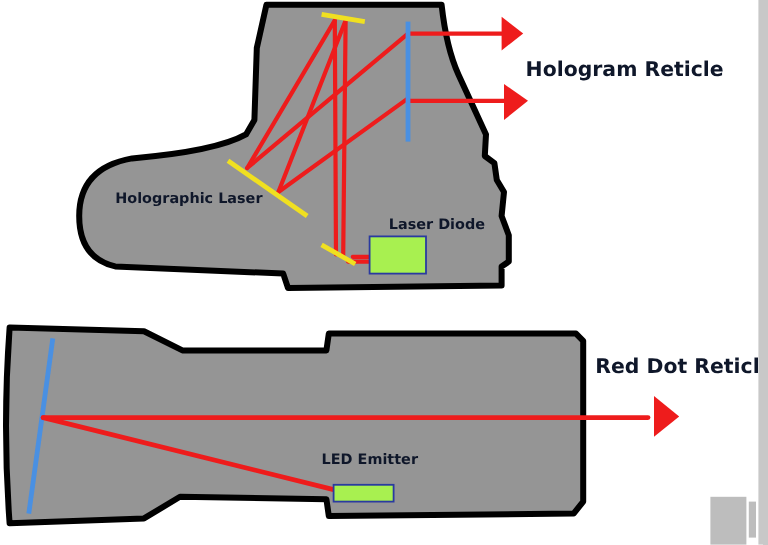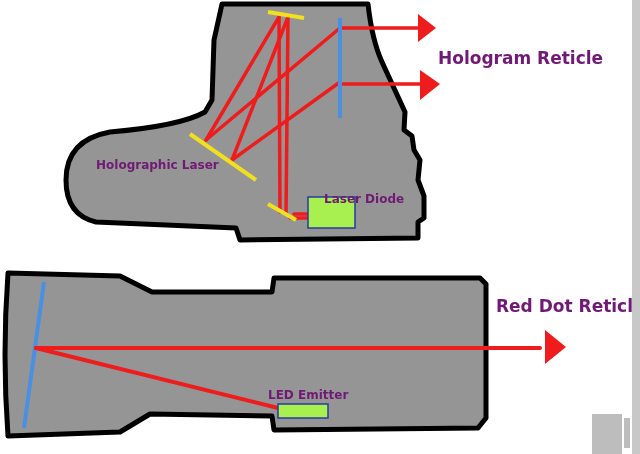--- a/index.html
+++ b/index.html
@@ -1,18 +1,18 @@
 <!DOCTYPE html>
 <html><head>
 <meta charset="utf-8">
 <style>
   html, body { margin:0; padding:0; background:#ffffff; }
   body { width:640px; height:454px; position:relative; overflow:hidden; font-family:"DejaVu Sans", sans-serif; }
   #canvas { position:absolute; left:0; top:0; width:640px; height:454px; }
-  .lbl { position:absolute; color:#701a75; font-family:"DejaVu Sans", sans-serif; white-space:nowrap;text-align:center; }
+  .lbl { position:absolute; color:#0f172a; font-family:"DejaVu Sans", sans-serif; white-space:nowrap;text-align:center; }
   .big { font-size:17px; font-weight:bold; }
   .small { font-size:12px; font-weight:bold; }
   .edge { position:absolute; right:0; top:0; width:8px; height:454px; background:#c8c8c8; }
 </style>
 </head>
 <body>
 
 <svg id="canvas" viewBox="0 0 640 454" xmlns="http://www.w3.org/2000/svg">
 
   <path d="M222,4 L368,4 Q372,40 382,62 Q395,90 405,112 L404,130 L412,136 L414,150 L420,160 L418,180 L424,196 L424,218 L418,222 L418,238 L240,240 L236,228 L96,222 Q66,215 66,180 Q66,140 110,132 Q180,126 205,112 L212,100 L214,40 Z" fill="#959595" stroke="#000" stroke-width="5" stroke-linejoin="round"></path>
@@ -51,16 +51,16 @@
   <rect x="278" y="404" width="50" height="14" fill="#a8f050" stroke="#2a3aa0" stroke-width="1.5"></rect>
 
   <g fill="#bdbdbd">
     <rect x="592" y="414" width="30" height="40"></rect>
     <rect x="624" y="418" width="6" height="30"></rect>
   </g>
 </svg>
 
 <div class="lbl big" style="left:438px;top:48px;">Hologram Reticle</div>
 <div class="lbl small" style="left:96px;top:158px;">Holographic Laser</div>
-<div class="lbl small" style="left:324px;top:192px;">Laser Diode</div>
+<div class="lbl small" style="left:324px;top:180px;">Laser Diode</div>
 <div class="lbl big" style="left:496px;top:296px;">Red Dot Reticle</div>
-<div class="lbl small" style="left:268px;top:388px;">LED Emitter</div>
+<div class="lbl small" style="left:268px;top:376px;">LED Emitter</div>
 <div class="edge"></div>
 
 </body></html>

